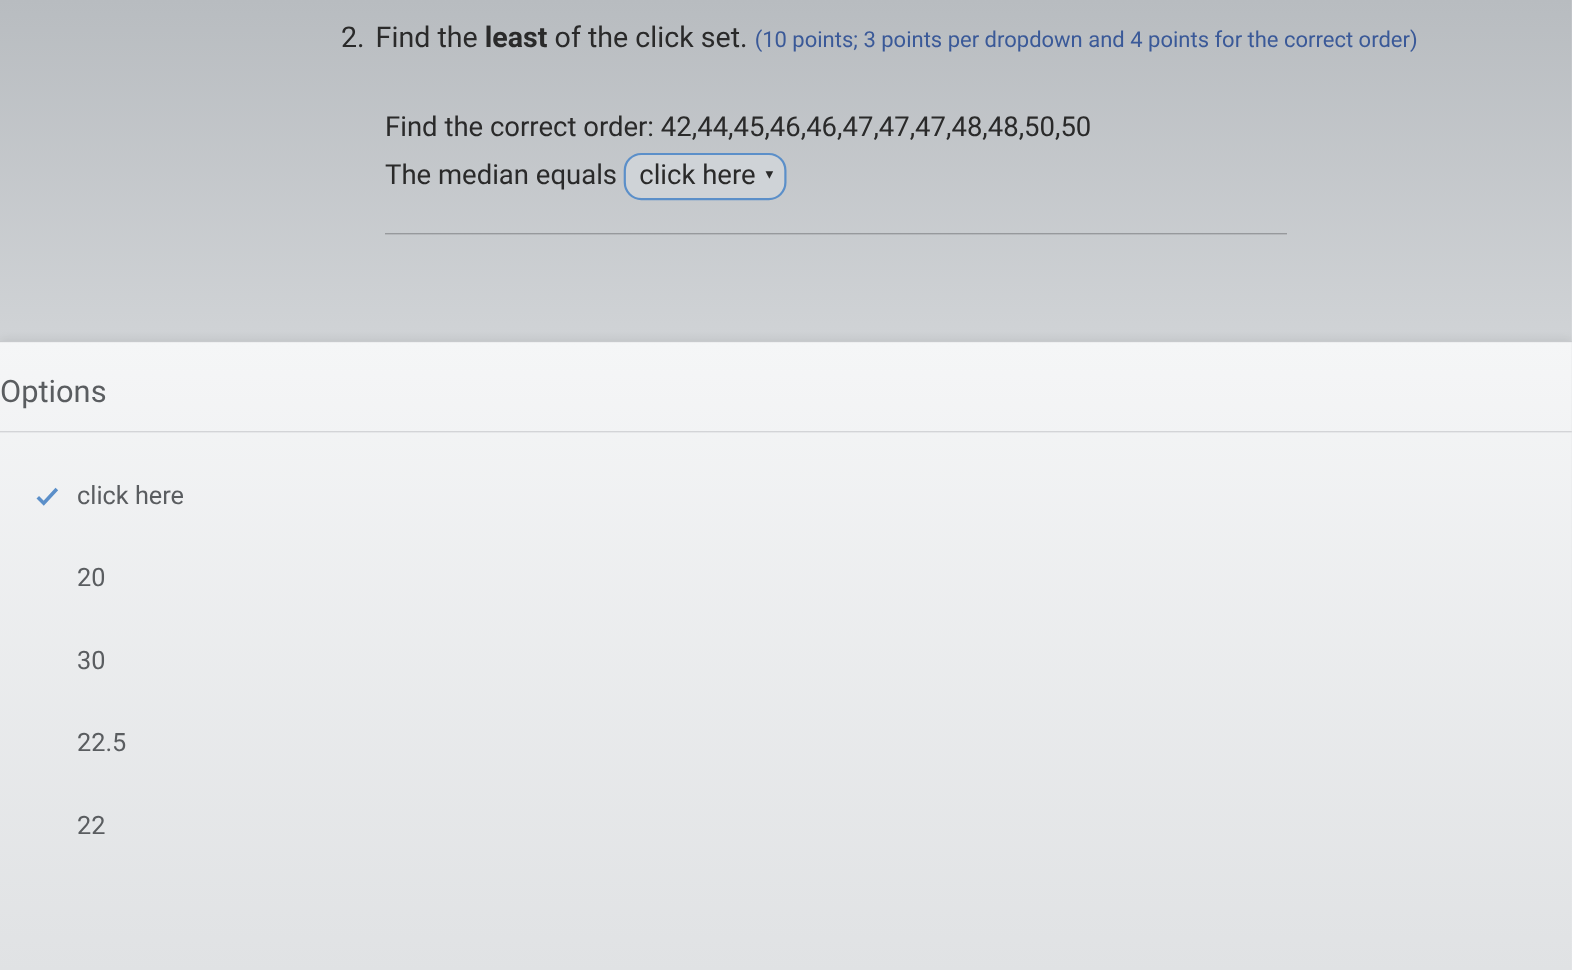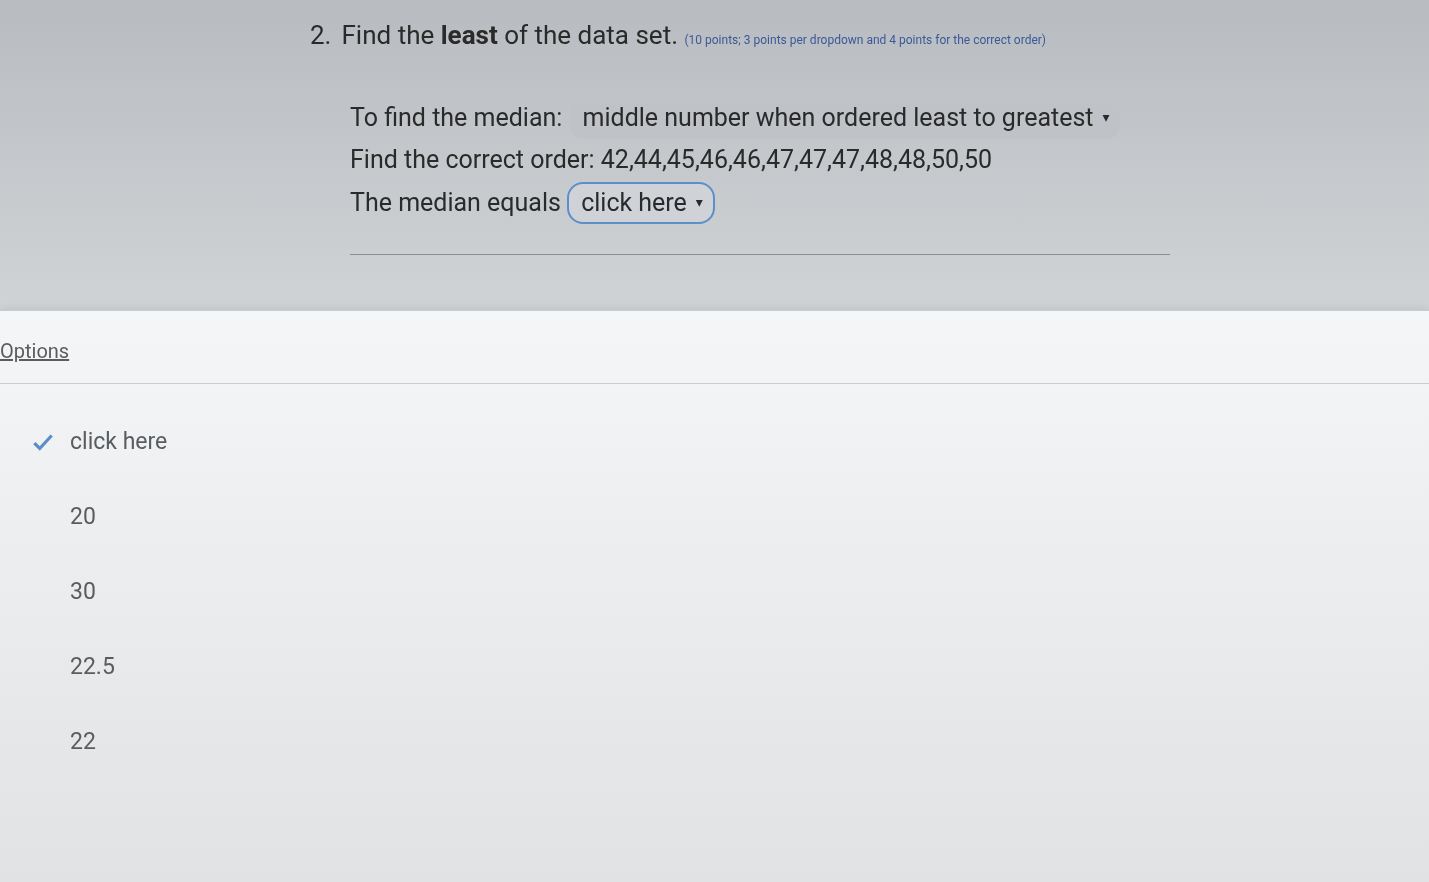--- a/index.html
+++ b/index.html
@@ -33,21 +33,21 @@
     }
     .question-title {
       font-size: 26px;
       color: #2a2a2a;
       display: inline;
     }
     .question-title b {
       font-weight: 700;
     }
     .question-subtitle {
-      font-size: 12px;
+      font-size: 20px;
       color: #3a5998;
       display: inline;
     }
     .answer-lines {
       padding-left: 40px;
     }
     .answer-line {
       font-size: 25px;
       color: #2a2a2a;
       line-height: 1.55;
@@ -102,25 +102,24 @@
       position: absolute;
       top: 310px;
       left: 0;
       right: 0;
       bottom: 0;
       background: linear-gradient(180deg, #f5f6f7 0%, #e0e2e4 100%);
       border-top: 1px solid #c8cacd;
       box-shadow: 0 -2px 8px rgba(0,0,0,0.08);
     }
     .options-title {
-      font-size: 20px;
+      font-size: 28px;
       color: #5a5d60;
       padding: 28px 0 20px 0;
       font-weight: 400;
-      text-decoration: underline;
     }
     .options-divider {
       border: none;
       border-top: 1px solid #cbcdd0;
       margin: 0;
     }
     .options-list {
       list-style: none;
       padding: 20px 0 0 0;
     }
@@ -149,31 +148,27 @@
     }
   </style>
 </head>
 <body>
 
 <div class="question-area">
   <div class="question-header">
     <span class="question-number">2.</span>
     <div class="question-title-wrap">
       <span class="question-title">
-        <span>Find the </span><b>least</b><span> of the data set. </span>
+        <span>Find the </span><b>least</b><span> of the click set. </span>
       </span>
       <span class="question-subtitle">(10 points; 3 points per dropdown and 4 points for the correct order)</span>
     </div>
   </div>
 
   <div class="answer-lines">
-    <div class="answer-line">
-      <span>To find the median:  </span>
-      <span class="dropdown-selected">middle number when ordered least to greatest</span>
-    </div>
     <div class="answer-line">
       <span>Find the correct order:   </span>
       <span>42,44,45,46,46,47,47,47,48,48,50,50</span>
     </div>
     <div class="answer-line">
       <span>The median equals </span>
       <span class="dropdown-active">click here</span>
     </div>
   </div>
 

